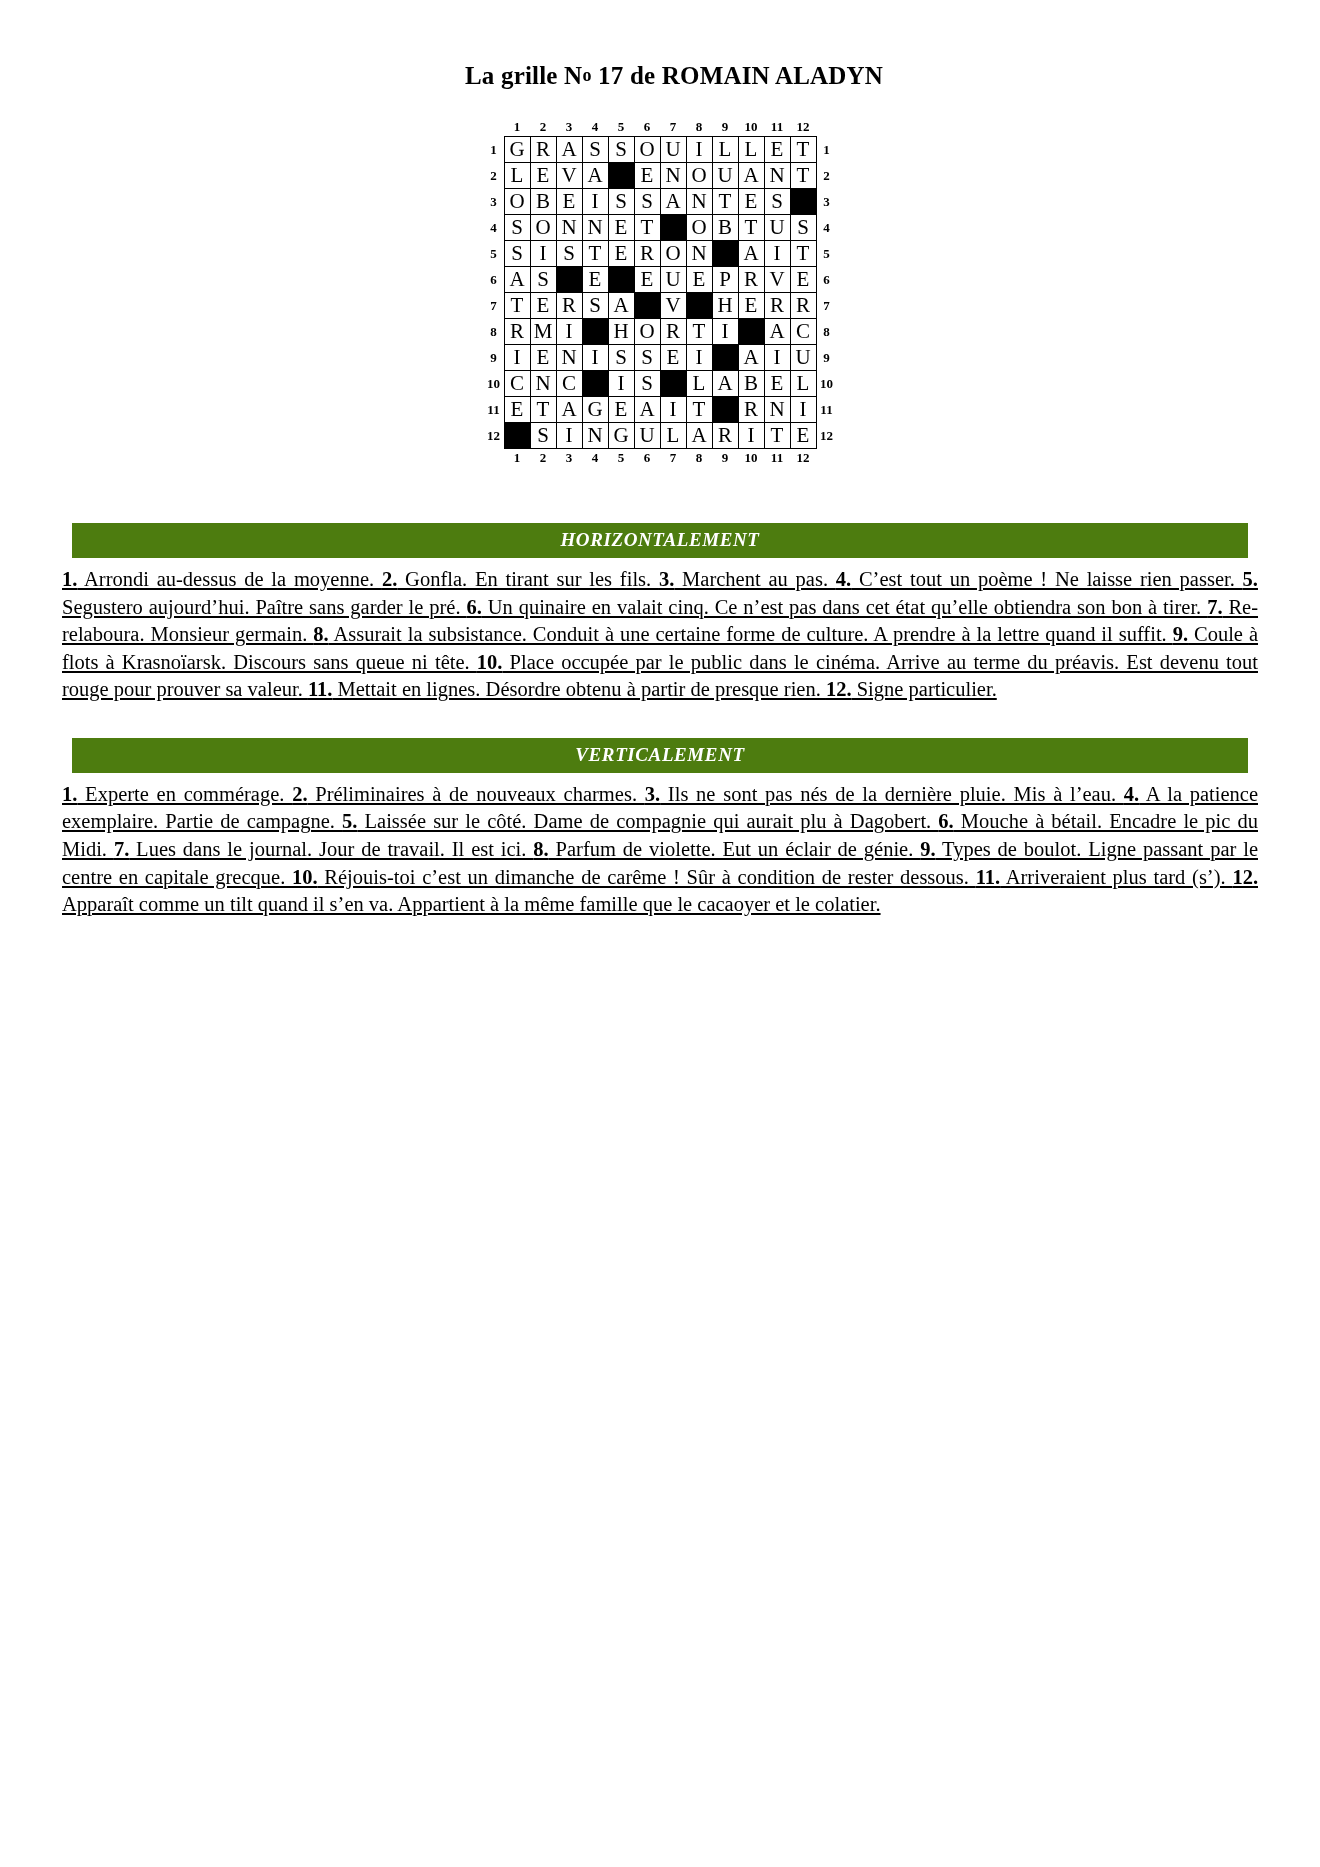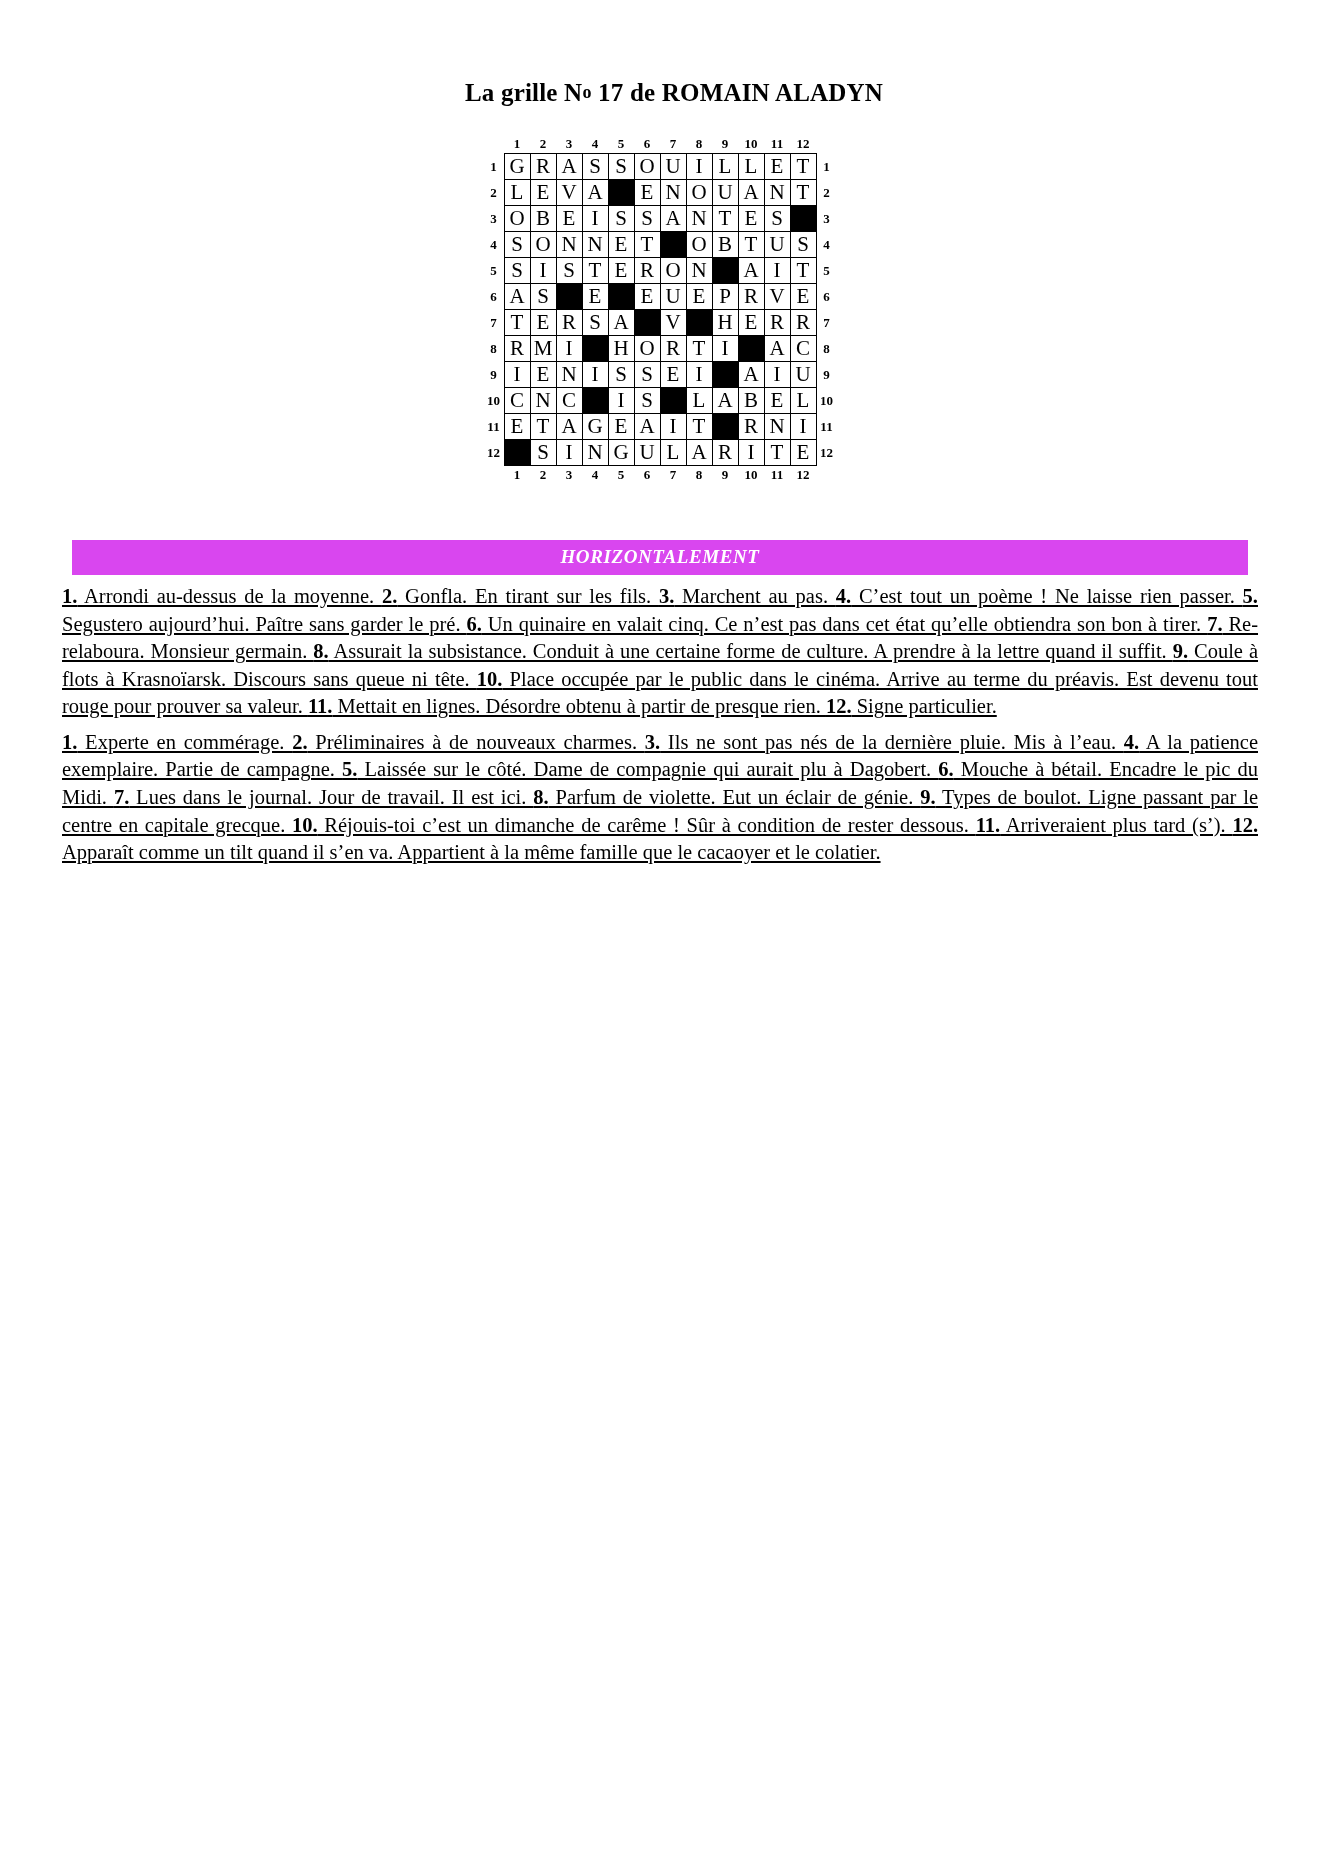--- a/index.html
+++ b/index.html
@@ -24,21 +24,21 @@
     box-sizing: border-box;
     position: relative;
   }
 
   
   .title {
     text-align: center;
     font-size: 25px;
     font-weight: bold;
     letter-spacing: 0.2px;
-    margin: 17px;
+    margin: 0;
     padding-top: 62px;
     font-family: "Liberation Serif", "DejaVu Serif", serif;
     padding-left: 28px;
   }
   .title .sup {
     font-size: 18px;
     vertical-align: 3px;
   }
 
   
@@ -92,21 +92,21 @@
     line-height: 25px;
     font-family: "Liberation Serif", "DejaVu Serif", serif;
   }
   td.cell.black {
     background: #000000;
     color: #000000;
   }
 
   
   .banner {
-    background: #d946ef;
+    background: #4d7c0f;
     color: #ffffff;
     text-align: center;
     font-style: italic;
     font-weight: bold;
     font-size: 19px;
     letter-spacing: 0.6px;
     padding: 6px 0 7px 0;
     margin: 0 72px;
     font-family: "Liberation Serif", "DejaVu Serif", serif;
   }
@@ -362,15 +362,16 @@
             <td class="idx-col">12</td>
             <td class="corner"></td>
           </tr>
         </tbody>
     </table>
   </div>
 
   <div class="banner banner-horiz">HORIZONTALEMENT</div>
   <div class="clues"><span class="num">1.</span><span> Arrondi au-dessus de la moyenne. </span><span class="num">2.</span><span> Gonfla. En tirant sur les fils. </span><span class="num">3.</span><span> Marchent au pas. </span><span class="num">4.</span><span> C’est tout un poème ! Ne laisse rien passer. </span><span class="num">5.</span><span> Segustero aujourd’hui. Paître sans garder le pré. </span><span class="num">6.</span><span> Un quinaire en valait cinq. Ce n’est pas dans cet état qu’elle obtiendra son bon à tirer. </span><span class="num">7.</span><span> Re-relaboura. Monsieur germain. </span><span class="num">8.</span><span> Assurait la subsistance. Conduit à une certaine forme de culture. A prendre à la lettre quand il suffit. </span><span class="num">9.</span><span> Coule à flots à Krasnoïarsk. Discours sans queue ni tête. </span><span class="num">10.</span><span> Place occupée par le public dans le cinéma. Arrive au terme du préavis. Est devenu tout rouge pour prouver sa valeur. </span><span class="num">11.</span><span> Mettait en lignes. Désordre obtenu à partir de presque rien. </span><span class="num">12.</span><span> Signe particulier.</span></div>
 
+  <div class="banner banner-vert">VERTICALEMENT</div>
   <div class="clues"><span class="num">1.</span><span> Experte en commérage. </span><span class="num">2.</span><span> Préliminaires à de nouveaux charmes. </span><span class="num">3.</span><span> Ils ne sont pas nés de la dernière pluie. Mis à l’eau. </span><span class="num">4.</span><span> A la patience exemplaire. Partie de campagne. </span><span class="num">5.</span><span> Laissée sur le côté. Dame de compagnie qui aurait plu à Dagobert. </span><span class="num">6.</span><span> Mouche à bétail. Encadre le pic du Midi. </span><span class="num">7.</span><span> Lues dans le journal. Jour de travail. Il est ici. </span><span class="num">8.</span><span> Parfum de violette. Eut un éclair de génie. </span><span class="num">9.</span><span> Types de boulot. Ligne passant par le centre en capitale grecque. </span><span class="num">10.</span><span> Réjouis-toi c’est un dimanche de carême ! Sûr à condition de rester dessous. </span><span class="num">11.</span><span> Arriveraient plus tard (s’). </span><span class="num">12.</span><span> Apparaît comme un tilt quand il s’en va. Appartient à la même famille que le cacaoyer et le colatier.</span></div>
 
 </div>
 
 </body></html>

